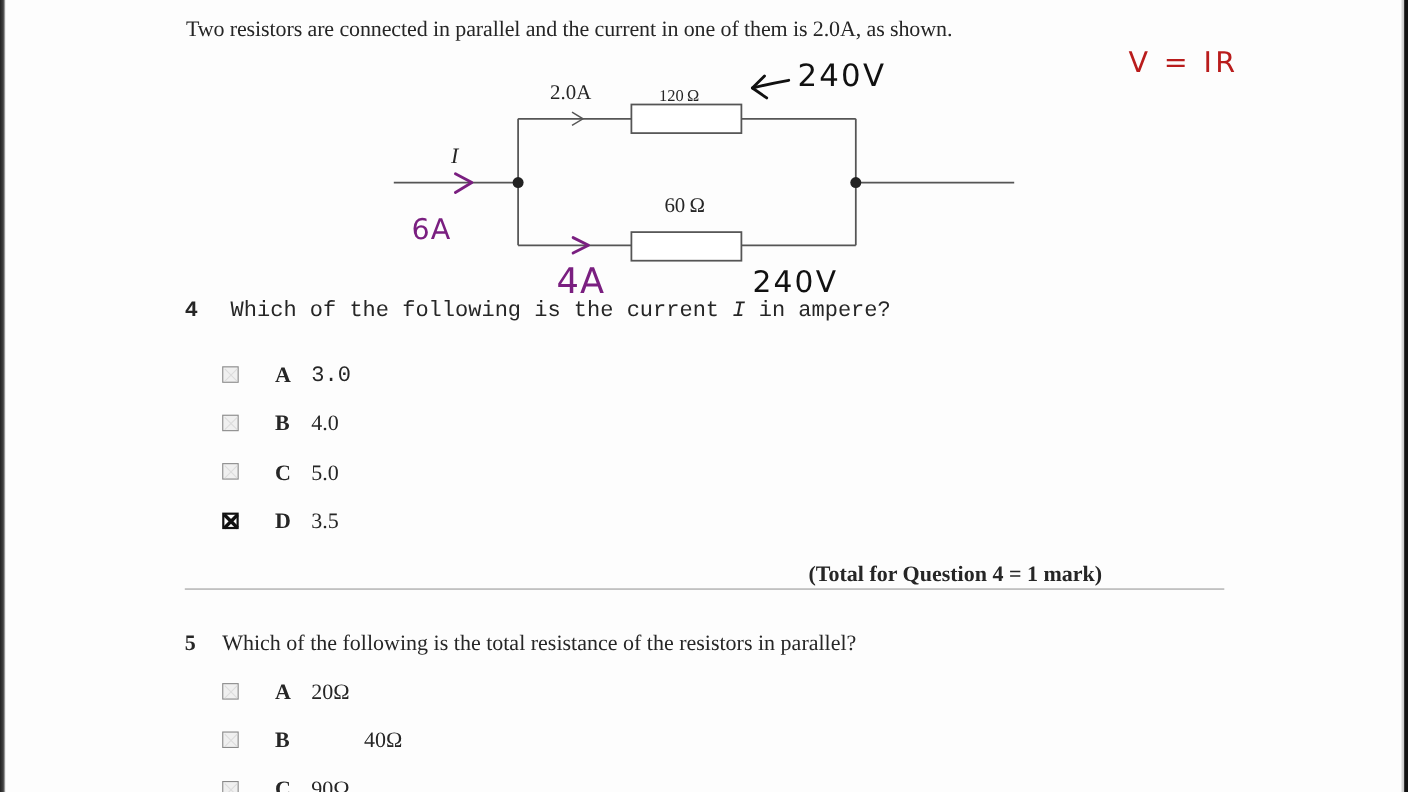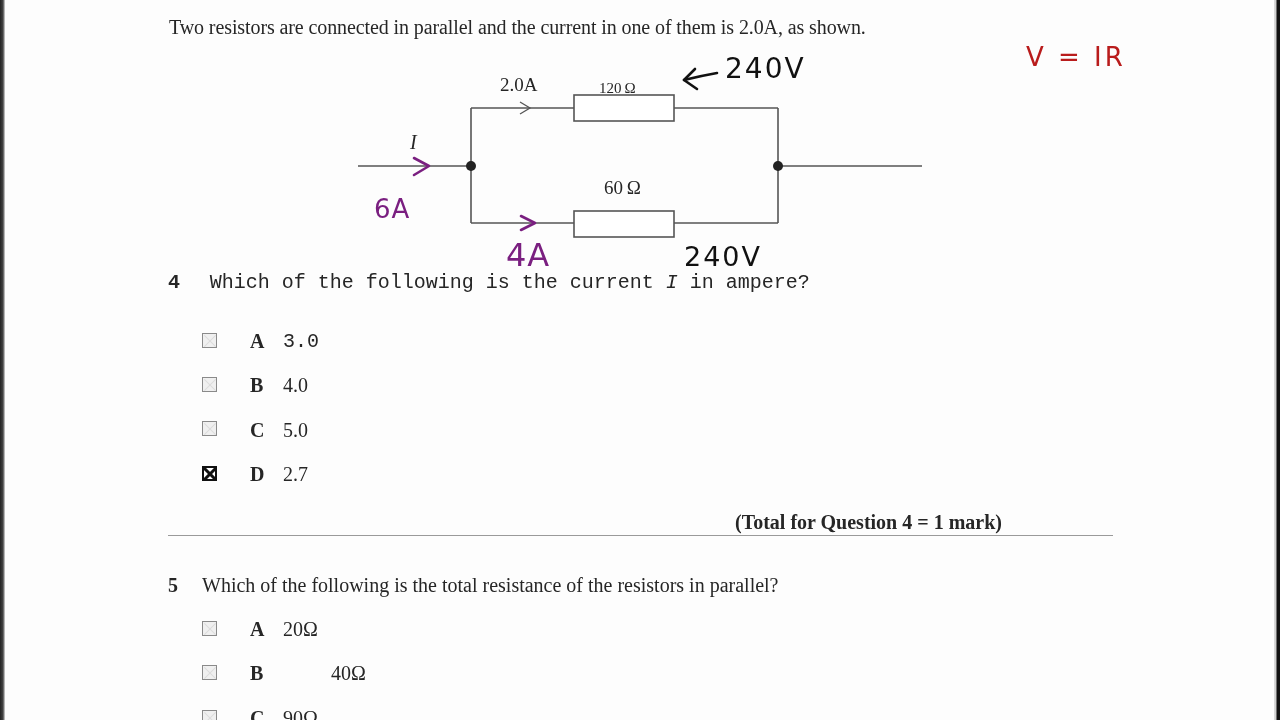--- a/index.html
+++ b/index.html
@@ -105,21 +105,21 @@
   <div class="opt-box" style="left:202px; top:377px;"></div>
   <div class="abs opt-letter" style="left:250px; top:374px;">B</div>
   <div class="abs opt-value" style="left:283px; top:374px;text-align:right;">4.0</div>
 
   <div class="opt-box" style="left:202px; top:421px;"></div>
   <div class="abs opt-letter" style="left:250px; top:419px;">C</div>
   <div class="abs opt-value" style="left:283px; top:419px;">5.0</div>
 
   <div class="opt-box checked" style="left:202px; top:466px;"></div>
   <div class="abs opt-letter" style="left:250px; top:463px;">D</div>
-  <div class="abs opt-value" style="left:283px; top:463px;">2.7</div>
+  <div class="abs opt-value" style="left:283px; top:463px;">3.5</div>
 </div>
 
 <div class="abs total" style="left:735px; top:511px;">(Total for Question 4 = 1 mark)</div>
 <div class="sep"></div>
 
 <div class="abs" style="left:168px; top:574px;">
   <span class="q-num">5</span>
   <span class="q-text" style="margin-left:20px;">Which of the following is the total resistance of the resistors in parallel?</span>
 </div>
 

